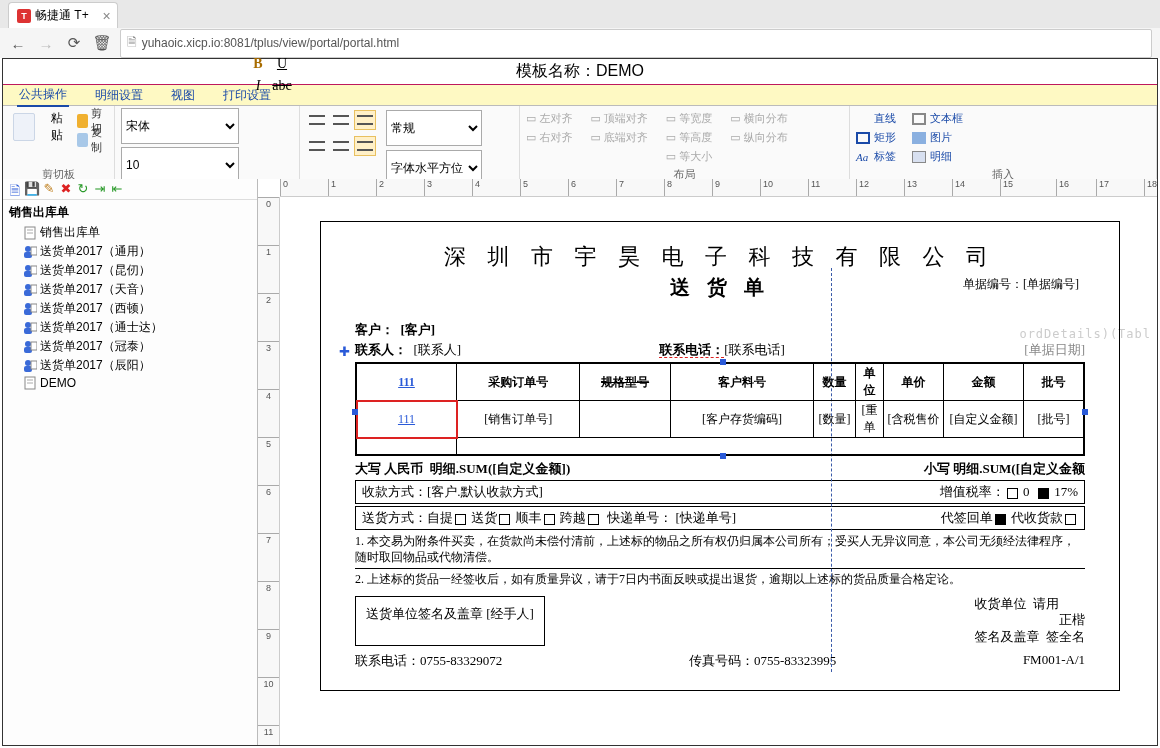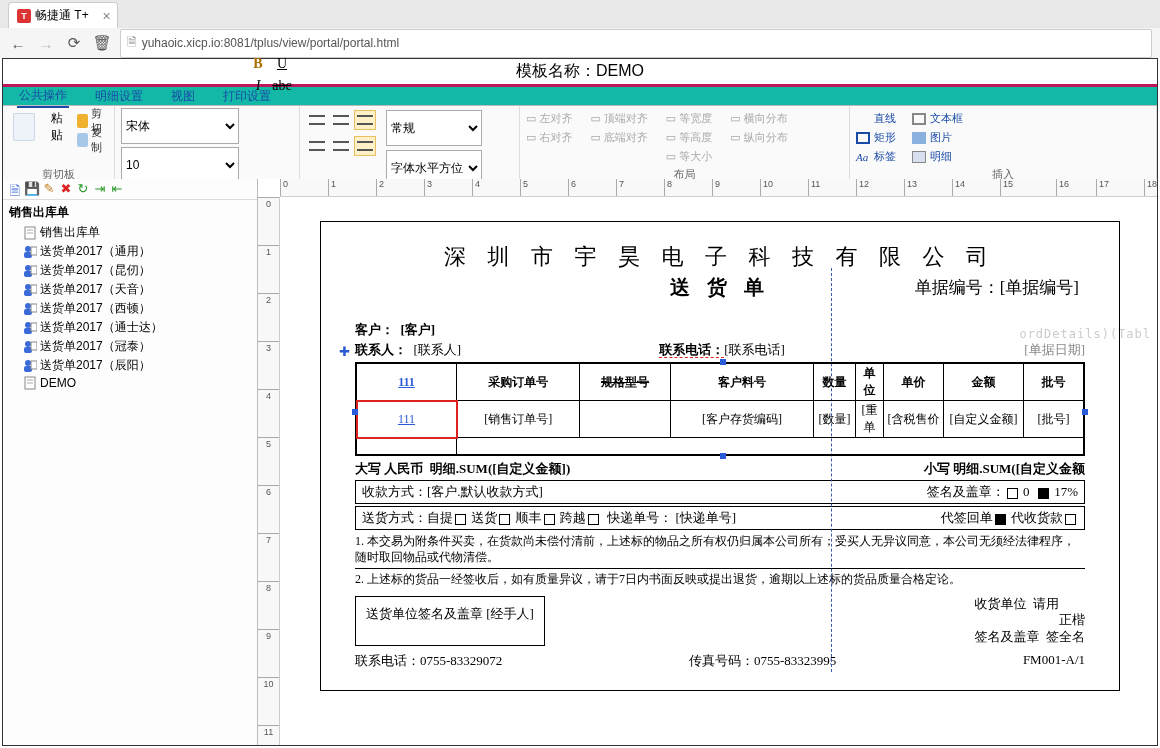--- a/index.html
+++ b/index.html
@@ -8,21 +8,21 @@
 .tab-bar { height: 28px; display: flex; align-items: flex-end; padding-left: 8px; background: #e8e8e8; }
 .tab { background: #fff; border: 1px solid #ccc; border-bottom: none; border-radius: 4px 4px 0 0; padding: 4px 28px 4px 8px; display: flex; align-items: center; gap: 4px; position: relative; font-size: 12px; }
 .tab .favicon { width: 14px; height: 14px; background: #d33; border-radius: 2px; display: inline-flex; align-items: center; justify-content: center; color: #fff; font-size: 9px; font-weight: bold; }
 .tab .close { position: absolute; right: 6px; color: #888; font-size: 14px; cursor: pointer; }
 .addr-bar { height: 30px; display: flex; align-items: center; padding: 0 8px; gap: 8px; background: #f5f5f5; }
 .nav-btn { width: 20px; height: 20px; display: inline-flex; align-items: center; justify-content: center; color: #555; cursor: pointer; font-size: 15px; }
 .url-box { flex: 1; background: #fff; border: 1px solid #ccc; border-radius: 2px; padding: 3px 6px; display: flex; align-items: center; gap: 5px; color: #555; }
 .url-box .doc-ic { color: #888; }
 .app-frame { position: absolute; top: 58px; left: 2px; right: 2px; bottom: 2px; border: 1px solid #333; background: #fff; }
 .title-bar { text-align: center; padding: 2px 0; font-size: 16px; }
-.menu-bar { border-top: 3px solid #be185d; border-bottom: 1px solid #bbb; display: flex; padding-left: 14px; gap: 24px; background: #14b8a6; height: 22px; align-items: center; }
+.menu-bar { border-top: 1px solid #be185d; border-bottom: 1px solid #bbb; display: flex; padding-left: 14px; gap: 24px; background: #fef9c3; height: 22px; align-items: center; }
 .menu-item { color: #1a4aa8; cursor: pointer; padding: 2px 2px; }
 .menu-item.active { border-bottom: 2px solid #1a4aa8; }
 .ribbon { display: flex; border-bottom: 1px solid #bbb; background: #fafafa; height: 78px; }
 .r-group { border-right: 1px solid #ddd; padding: 2px 6px 0 6px; display: flex; flex-direction: column; }
 .r-group-body { flex: 1; display: flex; gap: 4px; align-items: flex-start; }
 .r-group-label { text-align: center; color: #666; font-size: 11px; padding: 1px 0; }
 .r-col { display: flex; flex-direction: column; gap: 2px; }
 .r-btn-lg { display: flex; flex-direction: row; align-items: center; gap: 16px; padding: 2px 4px; cursor: pointer; }
 .r-btn-lg .ic { width: 28px; height: 28px; border: 1px solid #cbd6e6; background: #eef2f9; border-radius: 2px; }
 .r-btn-sm { display: flex; align-items: center; gap: 3px; cursor: pointer; font-size: 11px; color: #333; height: 17px; }
@@ -54,21 +54,21 @@
 .tree-item .p-ic { width: 14px; height: 14px; display:inline-block; }
 .design-area { flex: 1; position: relative; overflow: hidden; background: #fff; }
 .ruler-h { position: absolute; top: 0; left: 22px; right: 0; height: 18px; border-bottom: 1px solid #ccc; background: #f8f8f8; font-size: 9px; color: #555; overflow:hidden; }
 .ruler-h .tick { position:absolute; top:0; height:100%; border-left:1px solid #aaa; padding-left:2px; }
 .ruler-v { position: absolute; top: 18px; left: 0; width: 22px; bottom: 0; border-right: 1px solid #ccc; background: #f8f8f8; font-size: 9px; color: #555; }
 .ruler-v .tick { position:absolute; left:0; width:100%; border-top:1px solid #aaa; padding-top:1px; text-align:center; }
 .canvas { position: absolute; top: 18px; left: 22px; right: 0; bottom: 0; overflow: auto; background: #fff; }
 .page { position: absolute; top: 24px; left: 40px; width: 800px; border: 1px solid #000; padding: 20px 34px; font-family: SimSun, serif; }
 .page-title { text-align: center; font-size: 22px; letter-spacing: 8px; font-family: SimSun; }
 .page-sub { text-align: center; font-size: 20px; letter-spacing: 6px; font-family: SimHei; font-weight: bold; margin-top: 2px; }
-.doc-num { position:absolute; right: 40px; top: 54px; font-size: 17px; }
+.doc-num { position:absolute; right: 40px; top: 54px; font-size: 12px; }
 .bk { font-weight: bold; }
 .hdr-row { display: flex; gap: 18px; font-size: 13px; margin-top: 12px; }
 .hdr-row .cell { white-space: nowrap; }
 .grid { border: 1px solid #000; margin-top: 3px; font-size: 12px; }
 .grid table { border-collapse: collapse; width: 100%; }
 .grid th, .grid td { border: 1px solid #000; text-align: center; padding: 1px 3px; height: 17px; font-weight: normal; }
 .grid th { font-weight: bold; font-family: SimHei; }
 .sel-cell { outline: 2px solid #d22; outline-offset: -1px; }
 .sum-row { display:flex; justify-content: space-between; font-size: 13px; margin-top: 4px; }
 .box-row { border: 1px solid #000; padding: 2px 6px; margin-top: 2px; font-size: 13px; display:flex; gap: 10px; }
@@ -453,21 +453,21 @@
               </table>
           </div>
 
           <div class="sum-row">
             <div><span class="bk">大写  人民币</span>&nbsp;&nbsp;<span class="bk">明细.SUM([自定义金额])</span></div>
             <div><span class="bk">小写</span>&nbsp;<span class="bk">明细.SUM([自定义金额</span></div>
           </div>
 
           <div class="box-row" style="justify-content:space-between">
             <div><span>收款方式：</span><span>[客户.默认收款方式]</span></div>
-            <div><span>签名及盖章：</span><span class="chk"></span>&nbsp;<span>0</span>&nbsp;&nbsp;<span class="chk fill"></span>&nbsp;<span>17%</span></div>
+            <div><span>增值税率：</span><span class="chk"></span>&nbsp;<span>0</span>&nbsp;&nbsp;<span class="chk fill"></span>&nbsp;<span>17%</span></div>
           </div>
           <div class="box-row" style="justify-content:space-between">
             <div><span>送货方式：自提</span><span class="chk"></span>&nbsp;<span>送货</span><span class="chk"></span>&nbsp;<span>顺丰</span><span class="chk"></span>&nbsp;<span>跨越</span><span class="chk"></span>&nbsp;&nbsp;<span>快递单号：</span>&nbsp;<span>[快递单号]</span></div>
             <div><span>代签回单</span><span class="chk fill"></span>&nbsp;<span>代收货款</span><span class="chk"></span></div>
           </div>
 
           <div class="terms">1. 本交易为附条件买卖，在货款尚未偿付清前，上述标的物品之所有权仍归属本公司所有；受买人无异议同意，本公司无须经法律程序，随时取回物品或代物清偿。</div>
           <div class="terms" style="border-top:1px solid #000;padding-top:2px">2. 上述标的货品一经签收后，如有质量异议，请于7日内书面反映或提出退货，逾期以上述标的货品质量合格定论。</div>
 
           <div class="foot-row">

